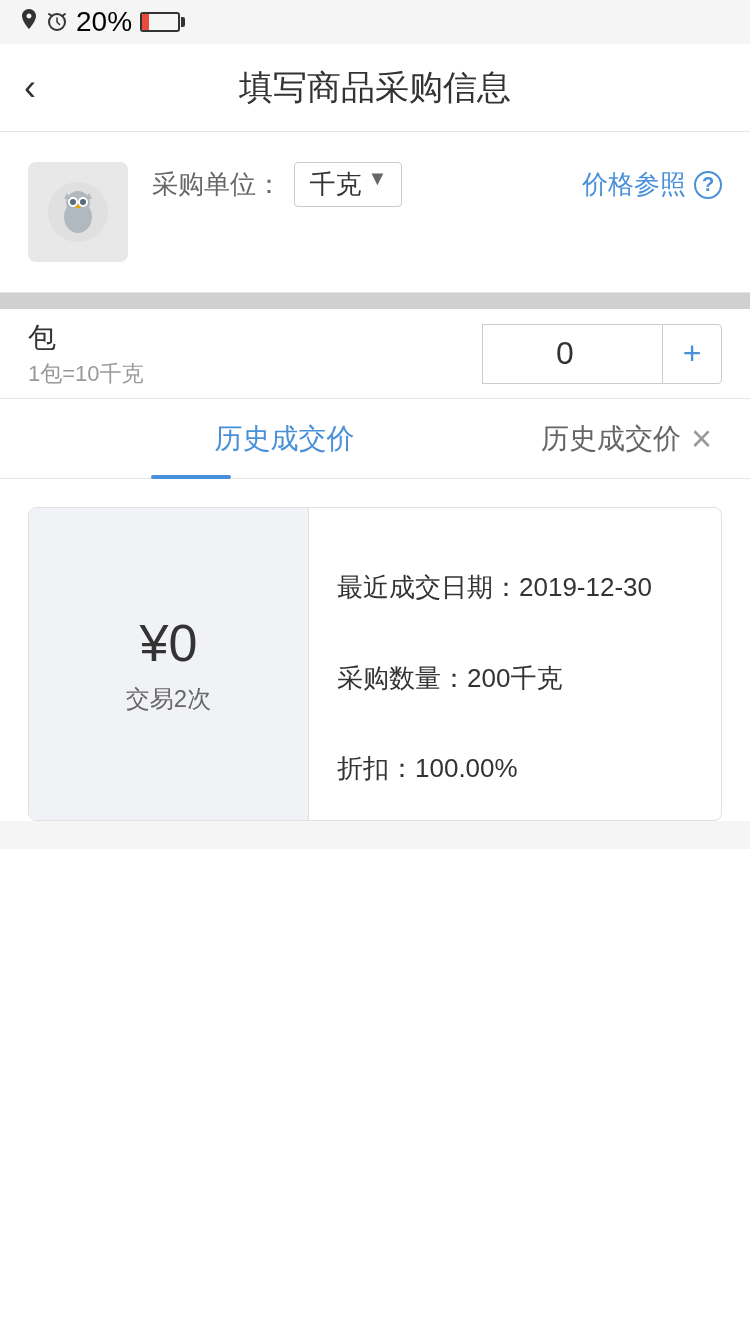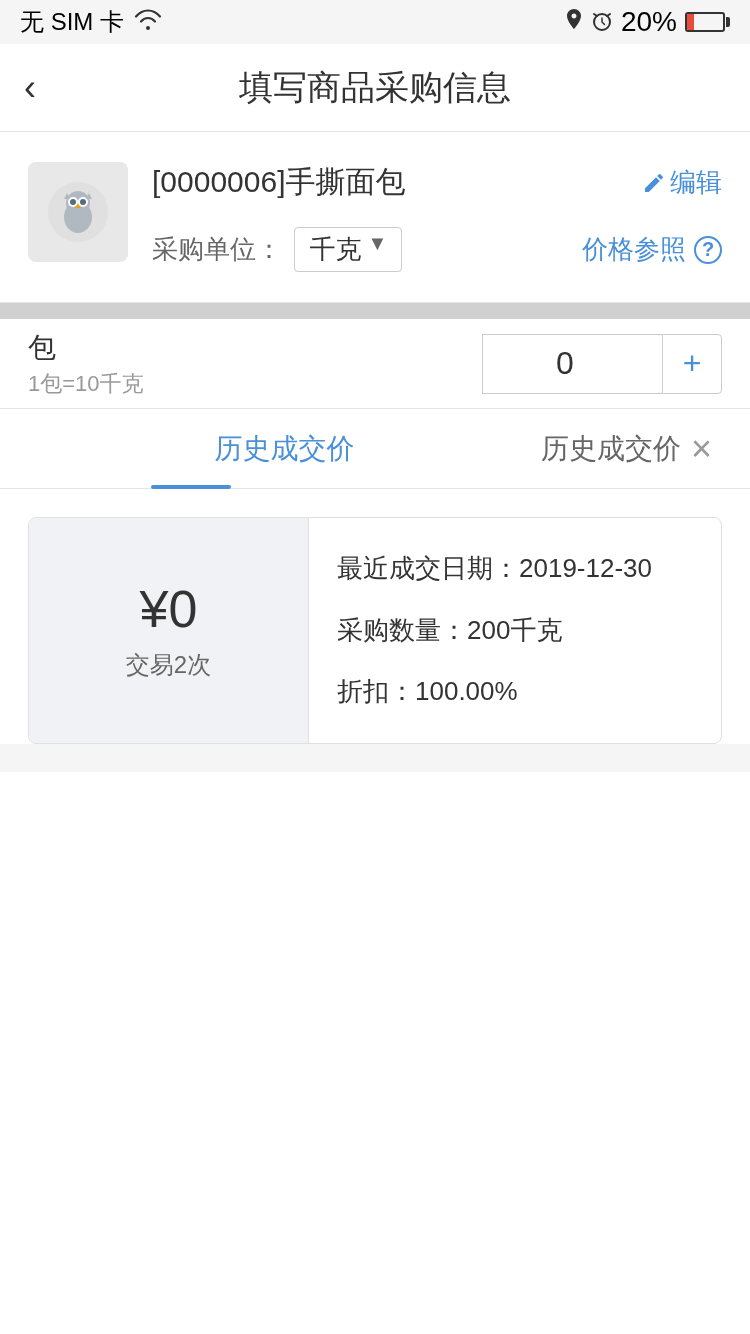--- a/index.html
+++ b/index.html
@@ -334,43 +334,34 @@
       padding: 30px 28px;
       display: flex;
       flex-direction: column;
       gap: 20px;
       justify-content: center;
     }
     .transaction-detail {
       font-size: 26px;
       color: #333;
       line-height: 1.6;
+      margin-top: 29px;
     }
 
     
     .white-space {
       background: #fff;
       flex: 1;
       min-height: 600px;
     }
   </style>
 </head>
 <body>
 
 <div class="status-bar">
-  <div class="status-left">
-    <span>无 SIM 卡</span>
-    <span>
-      <svg width="28" height="22" viewBox="0 0 28 22" fill="none">
-        <path d="M14 18a2 2 0 1 1 0 4 2 2 0 0 1 0-4z" fill="#333"></path>
-        <path d="M7 13.5C9 11 11.4 10 14 10s5 1 7 3.5" stroke="#333" stroke-width="2.2" fill="none" stroke-linecap="round"></path>
-        <path d="M2 8.5C5.5 4.5 9.5 2.5 14 2.5s8.5 2 12 6" stroke="#333" stroke-width="2.2" fill="none" stroke-linecap="round"></path>
-      </svg>
-    </span>
-  </div>
   <div class="status-right">
     <span>
       <svg width="18" height="22" viewBox="0 0 18 22" fill="#333">
         <path d="M9 0C5.13 0 2 3.13 2 7c0 5.25 7 13 7 13s7-7.75 7-13c0-3.87-3.13-7-7-7zm0 9.5C7.62 9.5 6.5 8.38 6.5 7S7.62 4.5 9 4.5 11.5 5.62 11.5 7 10.38 9.5 9 9.5z"></path>
       </svg>
     </span>
     <span>
       <svg width="22" height="22" viewBox="0 0 22 22" fill="#333">
         <circle cx="11" cy="13" r="8" fill="none" stroke="#333" stroke-width="2"></circle>
         <path d="M11 9v4l2.5 2.5" stroke="#333" stroke-width="1.5" stroke-linecap="round" fill="none"></path>
@@ -407,29 +398,20 @@
       <circle cx="30" cy="25" r="3" fill="#5a6a7a"></circle>
       <circle cx="40" cy="25" r="3" fill="#5a6a7a"></circle>
 
       <polygon points="35,27 32,31 38,31" fill="#f0a000"></polygon>
 
       <polygon points="24,16 27,22 21,22" fill="#b0b8c0"></polygon>
       <polygon points="46,16 49,22 43,22" fill="#b0b8c0"></polygon>
     </svg>
   </div>
   <div class="product-info">
-    <div class="product-header">
-      <span class="product-name">[0000006]手撕面包</span>
-      <span class="edit-btn">
-        <svg class="edit-icon-svg" viewBox="0 0 24 24" fill="none">
-          <path d="M3 17.25V21h3.75L17.81 9.94l-3.75-3.75L3 17.25zM20.71 7.04a1 1 0 0 0 0-1.41l-2.34-2.34a1 1 0 0 0-1.41 0l-1.83 1.83 3.75 3.75 1.83-1.83z" fill="#4a90d9"></path>
-        </svg>
-        <span>编辑</span>
-      </span>
-    </div>
     <div class="product-unit-row">
       <div>
         <span class="unit-label">采购单位：</span>
         <span class="unit-select">
           <span>千克</span>
           <span class="unit-chevron">▼</span>
         </span>
       </div>
       <div class="price-ref">
         <span>价格参照</span>

